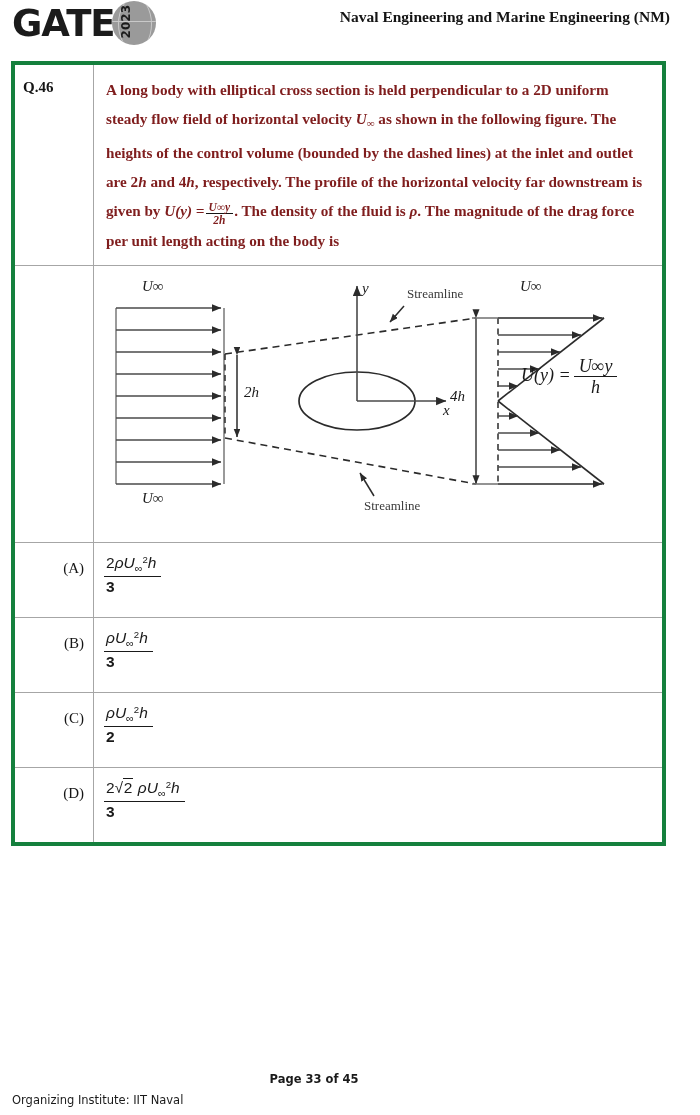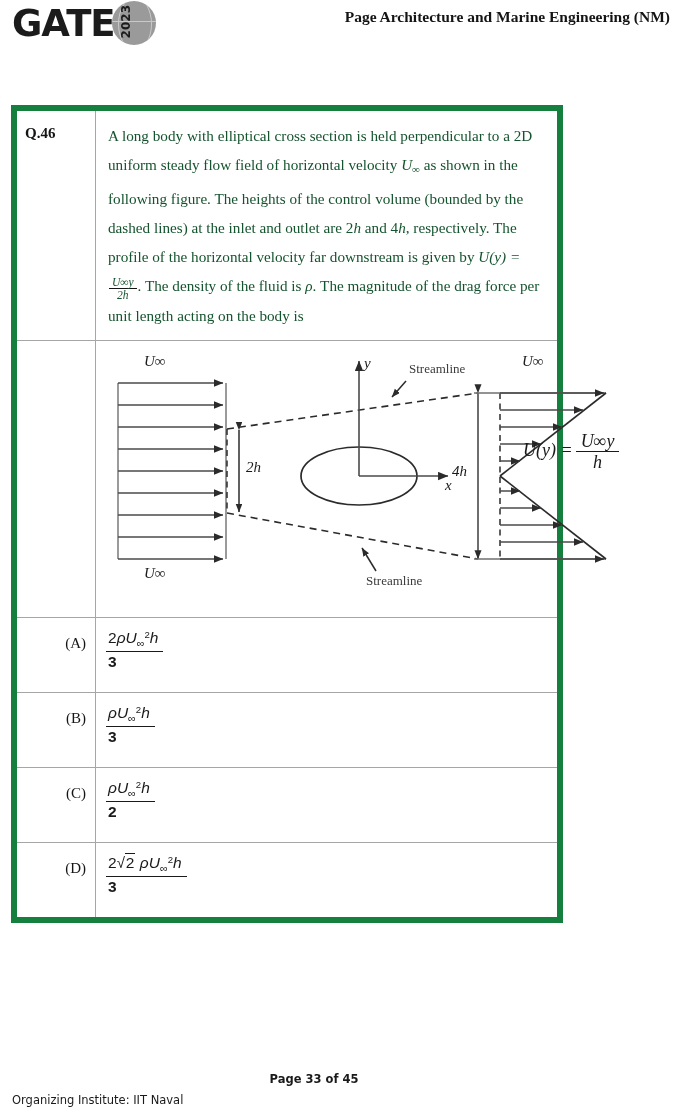--- a/index.html
+++ b/index.html
@@ -82,24 +82,23 @@
     font-weight: bold;
     font-size: 15.5px;
     color: #141414;
     white-space: nowrap;
   }
 
   
   #qtable {
     position: absolute;
     left: 11px; top: 61px;
-    width: 552px;
-    border: 6px solid #15803d;
-    box-sizing: border-box;
-    margin-top: 44px;
+    width: 655px;
+    border: 4px solid #15803d;
+    box-sizing: border-box;
   }
   .trow {
     display: flex;
     border-bottom: 1px solid #a6a6a6;
     box-sizing: border-box;
   }
   .trow.last { border-bottom: none; }
   .cell-label {
     width: 79px;
     min-width: 79px;
@@ -123,21 +122,22 @@
     flex: 1;
     box-sizing: border-box;
     padding: 10px 10px 10px 12px;
   }
 
   
   #qtext {
     font-size: 15.2px;
     line-height: 29px;
     text-align: left;
-    color: #14532d;
+    color: #7f1d1d;
+    font-weight: bold;
   }
   .var { font-style: italic; }
   .sub { font-size: 0.72em; vertical-align: -0.28em; }
   .inf { font-style: normal; }
 
   
   .ifrac {
     display: inline-block;
     vertical-align: -0.52em;
     text-align: center;
@@ -248,21 +248,21 @@
 </style>
 </head>
 <body>
 
 <div id="header">
   <div id="gate-logo">
     <div class="logo-globe"></div>
     <div class="logo-text">GATE</div>
     <div class="logo-year">2023</div>
   </div>
-  <div id="header-title">Page Architecture and Marine Engineering (NM)</div>
+  <div id="header-title">Naval Engineering and Marine Engineering (NM)</div>
 </div>
 
 <div id="qtable">
 
   <div class="trow">
     <div class="cell-label">Q.46</div>
     <div class="cell-body">
       <div id="qtext">
         <span>A long body with elliptical cross section is held perpendicular to a 2D uniform steady flow field of horizontal velocity </span><span class="var"><span>U</span><span class="sub inf">∞</span></span><span> as shown in the following figure. The heights of the control volume (bounded by the dashed lines) at the inlet and outlet are 2</span><span class="var">h</span><span> and 4</span><span class="var">h</span><span>, respectively.  The profile of the horizontal velocity far downstream is given by </span><span class="var">U(y) =</span><span class="ifrac"><span class="num">U∞y</span><span class="den">2h</span></span><span>. The density of the fluid is </span><span class="var">ρ</span><span>. The magnitude of the drag force per unit length acting on the body is</span>
       </div>

